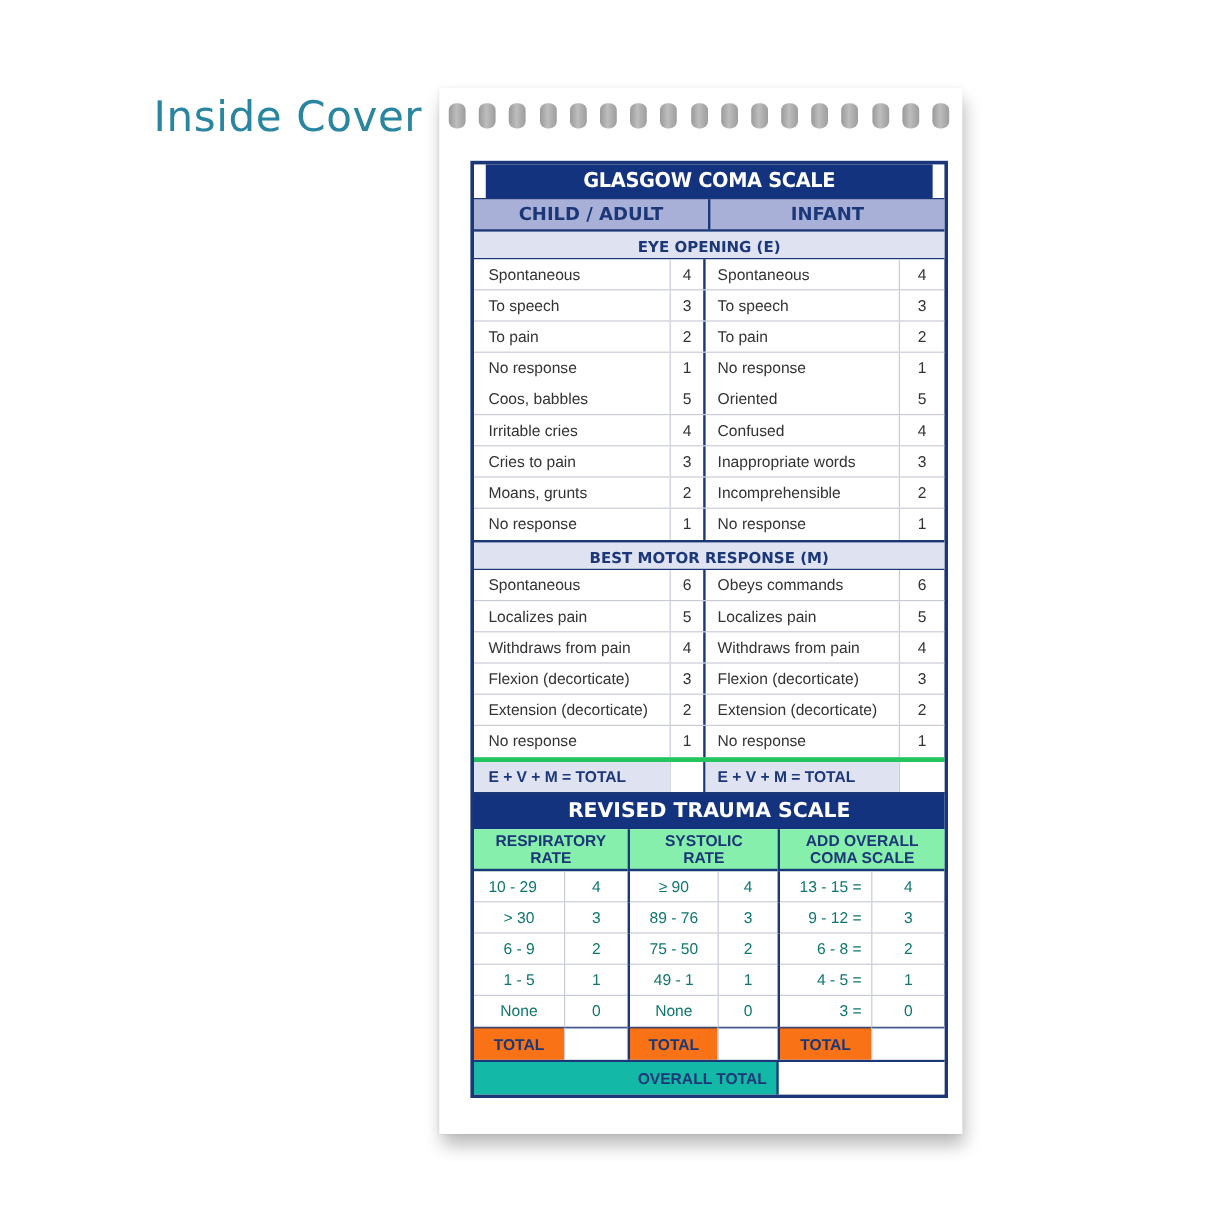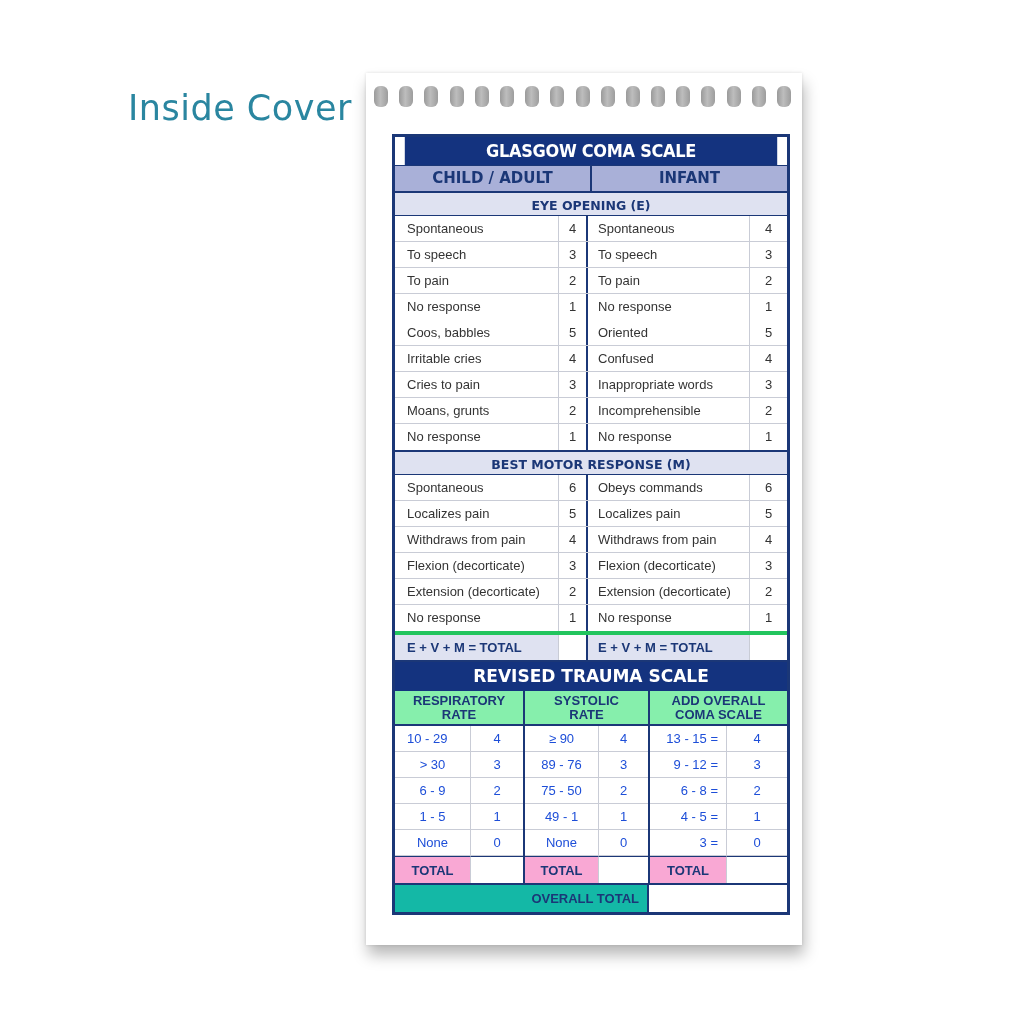--- a/index.html
+++ b/index.html
@@ -1,18 +1,18 @@
 <!DOCTYPE html>
 <html><head>
 <meta charset="utf-8">
 <style>
   html, body { margin:0; padding:0; }
   body { width:1024px; height:1024px; background:#ffffff; position:relative; overflow:hidden;
          font-family:"Liberation Sans", sans-serif; }
-  .cover-label { position:absolute; left:128px; top:88px; font-family:"DejaVu Sans", sans-serif;
+  .cover-label { position:absolute; left:128px; top:78px; font-family:"DejaVu Sans", sans-serif;
          font-size:35px; color:#2a86a0; letter-spacing:0.5px; font-weight:normal; }
   .page { position:absolute; left:366px; top:73px; width:436px; height:872px; background:#fff;
          box-shadow: 2px 10px 14px rgba(0,0,0,0.28), 0 0 3px rgba(0,0,0,0.12); }
   .holes { position:absolute; left:374px; top:86px; display:flex; gap:0; }
   .hole { width:14px; height:21px; border-radius:6px; margin-right:11.2px;
           background:linear-gradient(90deg,#9a9a9a,#bdbdbd 45%,#9d9d9d); }
   .card { position:absolute; left:392px; top:134px; width:398px; border:3px solid #1b3777;
           box-sizing:border-box; background:#fff; }
   .navy { background:#14337f; color:#fff; font-weight:bold; text-align:center; }
   .gcs-title { height:28px; line-height:28px; font-size:17px; font-family:"DejaVu Sans", sans-serif;
@@ -34,26 +34,26 @@
   .totrow { display:flex; height:25px; border-top:4px solid #22c55e; box-sizing:content-box; }
   .totrow .tl { width:163px; background:#dfe2f1; color:#1b3777; font-weight:bold; font-size:13px; line-height:25px; padding-left:12px; box-sizing:border-box; }
   .totrow .tn { width:28px; background:#fff; border-left:1px solid #c9ccd6; box-sizing:border-box; }
   .totrow .tr { width:161px; background:#dfe2f1; color:#1b3777; font-weight:bold; font-size:13px; line-height:25px; padding-left:10px; box-sizing:border-box; }
   .totrow .trn { flex:1; background:#fff; border-left:1px solid #c9ccd6; }
   .rts-title { height:29px; line-height:29px; font-size:17px; border-top:2px solid #1b3777; font-family:"DejaVu Sans", sans-serif; }
   .rts-grid { display:grid; grid-template-columns: 75px 53px 2px 73px 50px 2px 76px 1fr; }
   .rh { background:#86efac; color:#1b3777; font-weight:bold; font-size:13px; text-align:center; line-height:14px;
         height:35px; padding-top:3px; box-sizing:border-box; border-bottom:2px solid #1b3777; }
   .vsep { background:#1b3777; }
-  .rc { height:26px; line-height:26px; font-size:13px; color:#1d4ed8; border-bottom:1px solid #c9ccd6; box-sizing:border-box; }
+  .rc { height:26px; line-height:26px; font-size:13px; color:#0f766e; border-bottom:1px solid #c9ccd6; box-sizing:border-box; }
   .rc.val { text-align:center; border-left:1px solid #c9ccd6; }
   .rc.key { padding-left:12px; }
   .rc.key.c { text-align:center; padding-left:0; }
   .rc.key.r { text-align:right; padding-right:8px; padding-left:0; }
-  .rtot { height:27px; line-height:27px; background:#f9a8d4; color:#1b3777; font-weight:bold; font-size:13px; text-align:center; border-top:1px solid #1b3777; box-sizing:border-box; }
+  .rtot { height:27px; line-height:27px; background:#f97316; color:#1b3777; font-weight:bold; font-size:13px; text-align:center; border-top:1px solid #1b3777; box-sizing:border-box; }
   .rtot-blank { height:27px; background:#fff; border-left:1px solid #c9ccd6; border-top:1px solid #1b3777; box-sizing:border-box; }
   .overall { display:flex; height:27px; border-top:2px solid #1b3777; }
   .overall .ol { width:254px; background:#14b8a6; color:#1b3777; font-weight:bold; font-size:13px; line-height:27px; text-align:right; padding-right:8px; box-sizing:border-box; border-right:2px solid #1b3777; }
   .overall .ob { flex:1; background:#fff; }
 </style>
 </head>
 <body>
 
 <div class="cover-label">Inside Cover</div>
 

